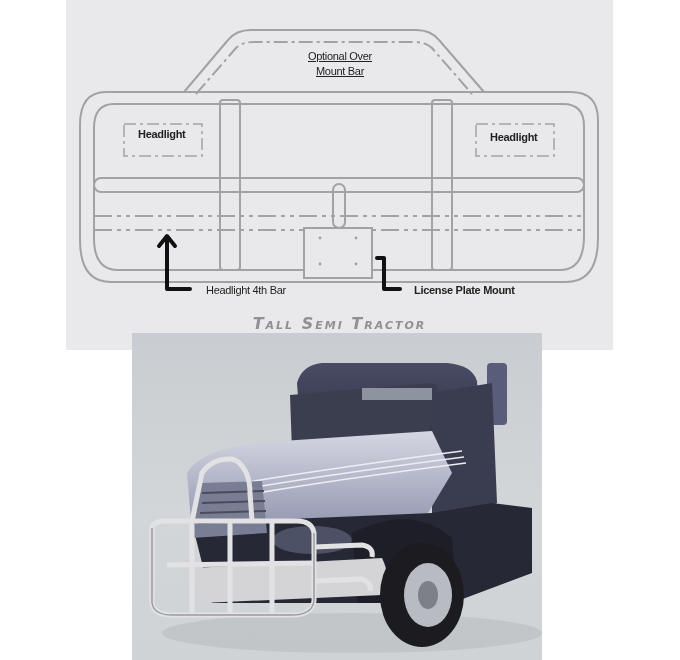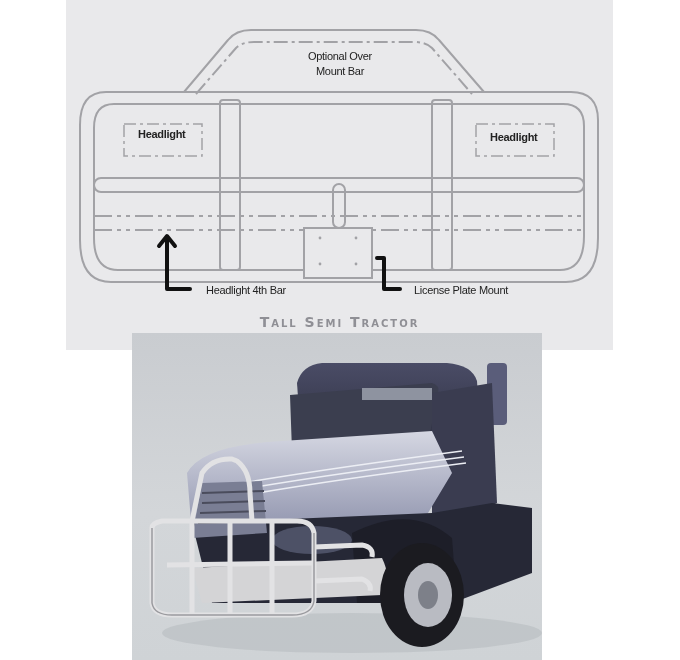--- a/index.html
+++ b/index.html
@@ -5,22 +5,22 @@
     html, body { margin: 0; padding: 0; background: #ffffff; }
     body { width: 680px; height: 660px; position: relative; overflow: hidden;
            font-family: "Liberation Sans", sans-serif; }
     .diagram-panel { position: absolute; left: 66px; top: 0; width: 547px; height: 350px;
                      background: #e9e9eb; }
     .diagram-svg { position: absolute; left: 0; top: 0; }
     .label { position: absolute; font-family: "Liberation Sans", sans-serif; font-size: 11px;
              color: #222; letter-spacing: -0.3px; white-space: nowrap; }
     .label.center { text-align: center; }
     .title { position: absolute; left: 0; width: 547px; top: 314px; text-align: center;
-             font-family: "DejaVu Sans", sans-serif; font-size: 14px; font-weight: bold;
-             color: #8f8f95; letter-spacing: 2px; font-variant: small-caps; }
+             font-family: "DejaVu Sans", sans-serif; font-size: 16px; font-weight: bold;
+             color: #8f8f95; letter-spacing: 2px; font-variant: small-caps; font-style: italic; }
     .photo-panel { position: absolute; left: 132px; top: 333px; width: 410px; height: 327px;
                    background: linear-gradient(180deg, #c9ccd0 0%, #d3d6d9 55%, #cfd3d6 100%);
                    overflow: hidden; }
   </style>
 </head>
 <body>
 
 <div class="diagram-panel">
   <svg class="diagram-svg" width="547" height="350" viewBox="0 0 547 350">
     <g fill="none" stroke="#a2a2a6" stroke-width="2">
@@ -53,28 +53,28 @@
         <circle cx="290" cy="264" r="1.4"></circle>
     </g>
 
     <g fill="none" stroke="#111" stroke-width="4" stroke-linecap="round" stroke-linejoin="round">
       <path d="M101 238 L101 289 L124 289"></path>
       <path d="M93 246 L101 236 L109 246"></path>
       <path d="M311 258 L318 258 L318 289 L334 289"></path>
     </g>
   </svg>
 
-  <div class="label center" style="left:224px; top:49px; width:100px; line-height:15px;">
+  <div class="label center" style="left:224px; top:49px; width:100px; line-height:15px;text-decoration:underline;">
     <div>Optional Over</div>
     <div>Mount Bar</div>
   </div>
   <div class="label" style="left:72px; top:128px; font-weight:bold;">Headlight</div>
   <div class="label" style="left:424px; top:131px; font-weight:bold;">Headlight</div>
   <div class="label" style="left:140px; top:284px;">Headlight 4th Bar</div>
-  <div class="label" style="left:348px; top:284px;">License Plate Mount</div>
+  <div class="label" style="left:348px; top:284px;font-weight:bold;">License Plate Mount</div>
   <div class="title">Tall Semi Tractor</div>
 </div>
 
 <div class="photo-panel">
   <svg width="410" height="327" viewBox="0 0 410 327">
     <defs>
       <linearGradient id="cab" x1="0" y1="0" x2="0" y2="1">
         <stop offset="0" stop-color="#4a4c66"></stop>
         <stop offset="1" stop-color="#2c2e3e"></stop>
       </linearGradient>

